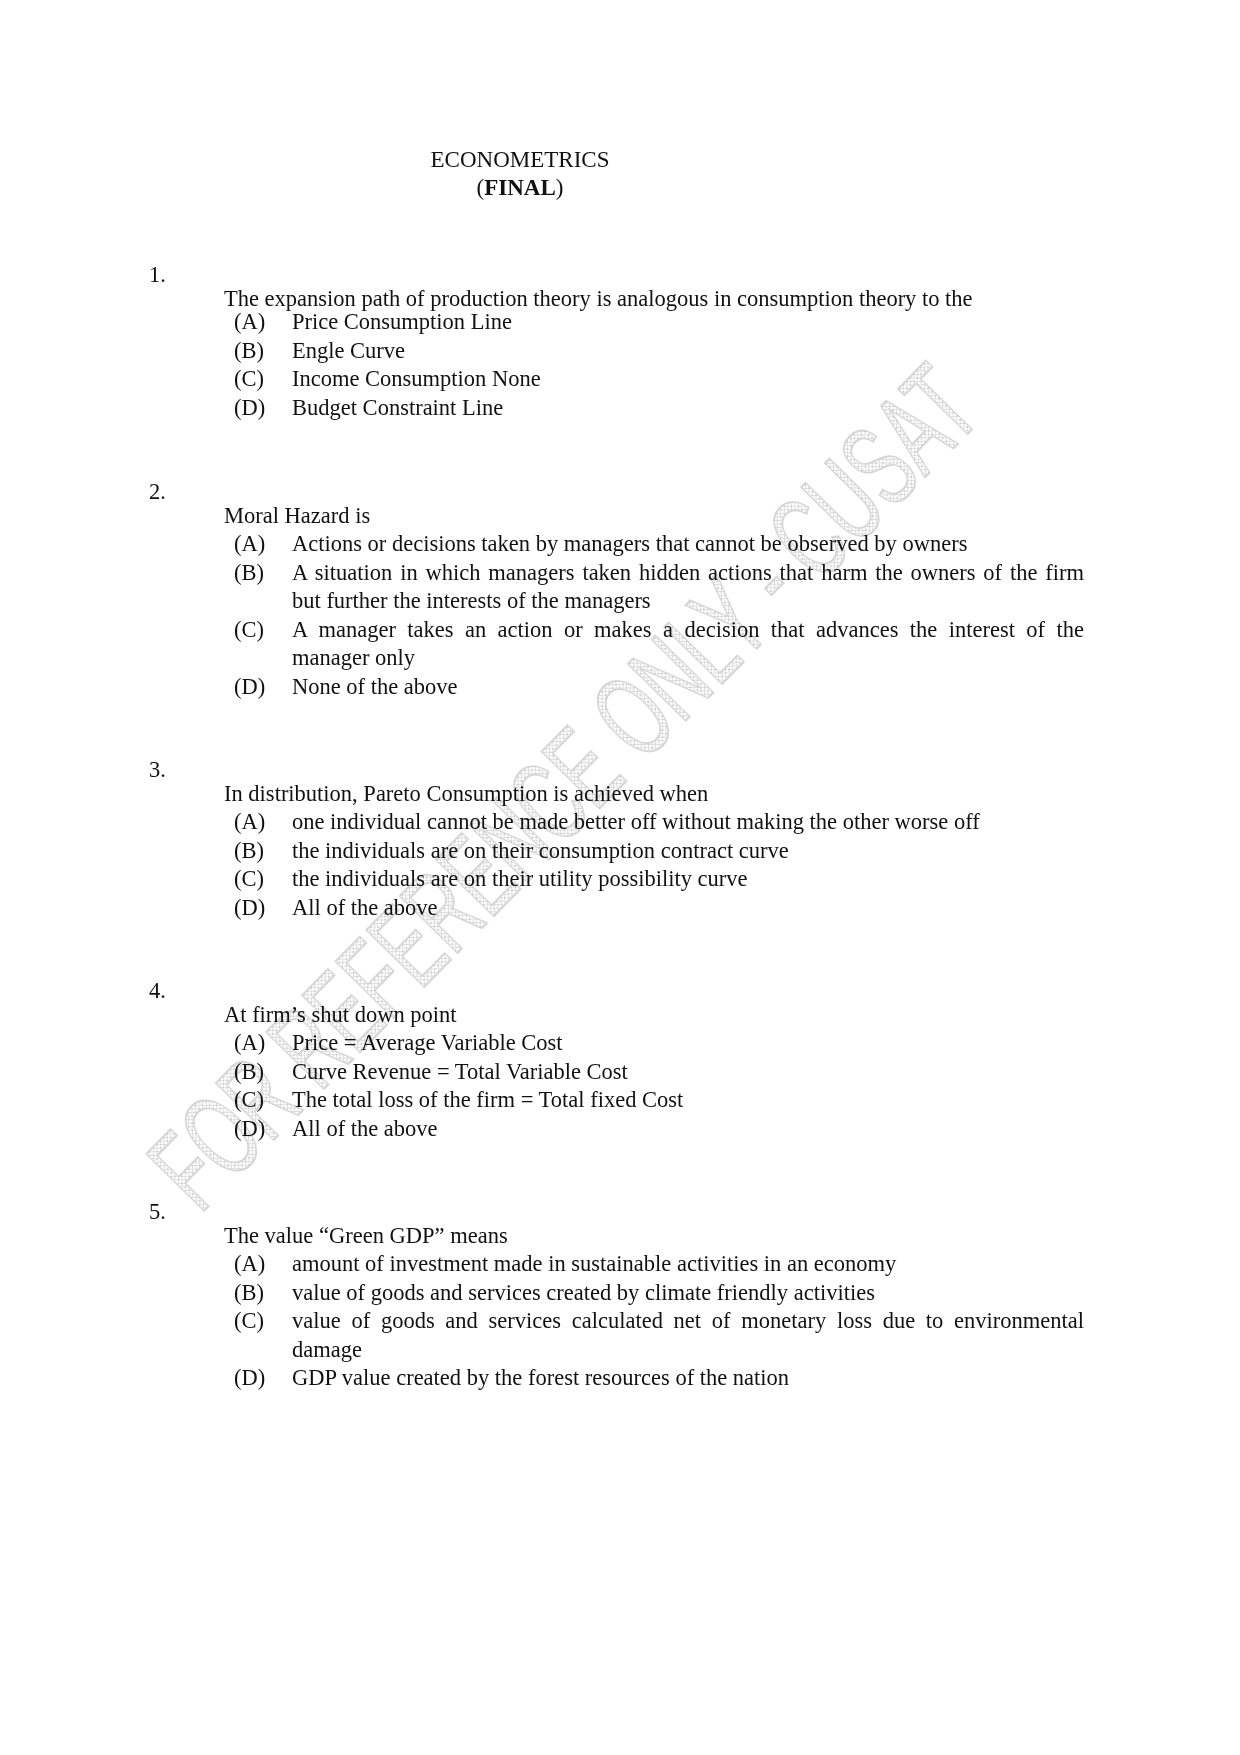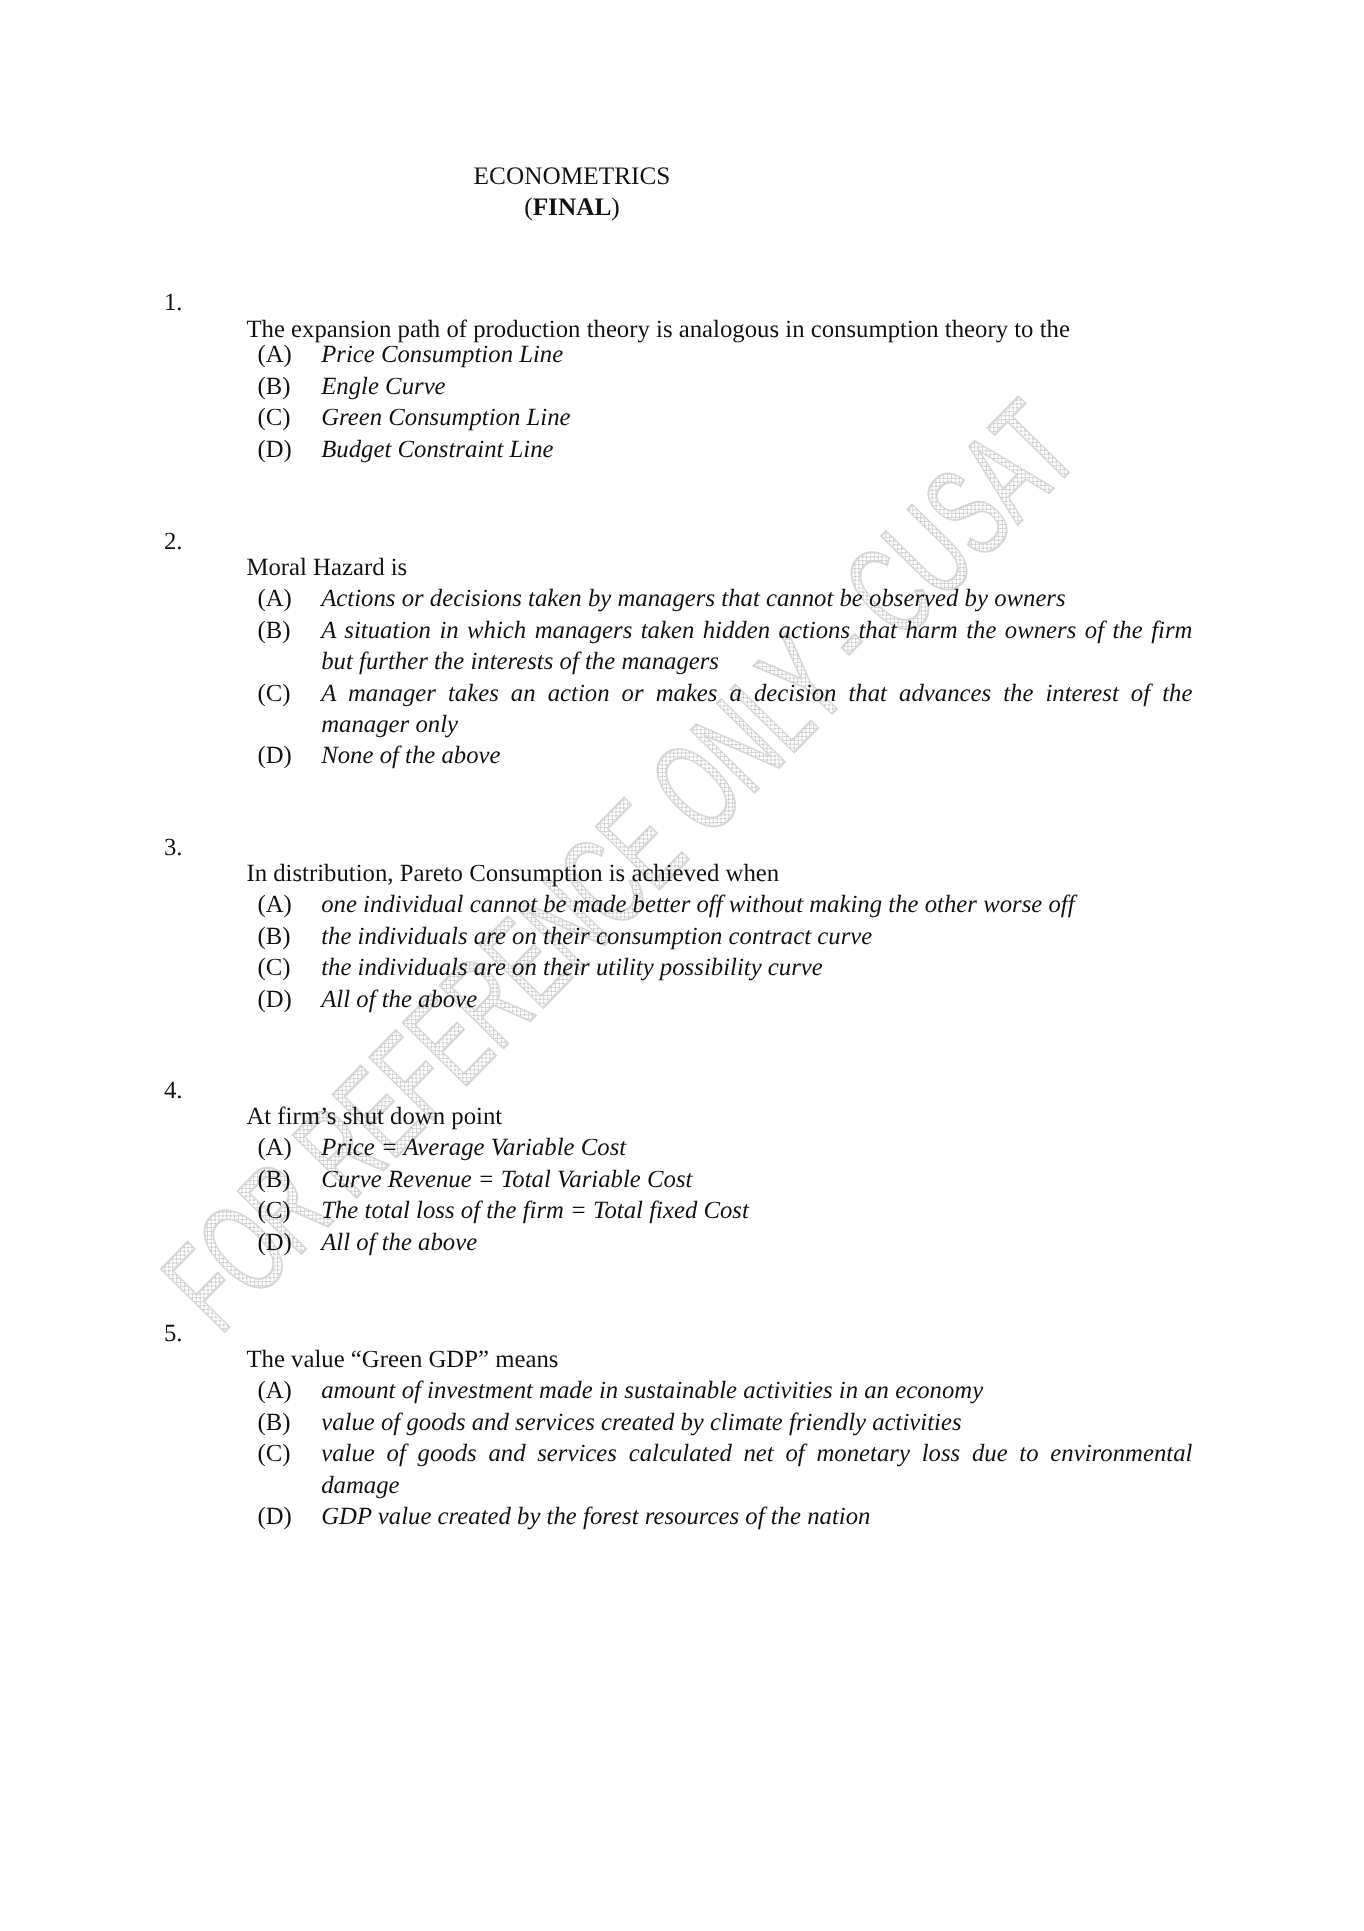--- a/index.html
+++ b/index.html
@@ -10,21 +10,21 @@
   }
   .page { position: absolute; left: 0; top: 0; width: 1240px; height: 1755px; }
   .title-block { position: absolute; left: 0; width: 1040px; top: 146px; text-align: center; font-size: 23px; line-height: 28px; }
   .title-block .sub b { font-weight: bold; text-align: right; }
   .q { position: absolute; left: 0; width: 1240px; font-size: 22.5px; }
   .q-num { position: absolute; left: 149px; }
   .q-text { position: absolute; left: 224px; white-space: nowrap; margin-top: 24px; }
   .opts { position: absolute; left: 234px; width: 850px; }
   .opt { position: relative; padding-left: 58px; line-height: 28.5px; }
   .opt-letter { position: absolute; left: 0; top: 0; }
-  .opt-text { display: block; text-align: justify; text-align-last: left; font-style: italic; }
+  .opt-text { display: block; text-align: justify; text-align-last: left; }
   .watermark {
     position: absolute; left: 0; top: 0; width: 1240px; height: 1755px; pointer-events: none;
   }
 </style>
 </head>
 <body>
 
 <div class="page">
 
   <svg class="watermark" viewBox="0 0 1240 1755" xmlns="http://www.w3.org/2000/svg">
@@ -50,21 +50,21 @@
     <div class="opt">
         <span class="opt-letter">(A)</span>
         <span class="opt-text">Price Consumption Line</span>
       </div>
     <div class="opt">
         <span class="opt-letter">(B)</span>
         <span class="opt-text">Engle Curve</span>
       </div>
     <div class="opt">
         <span class="opt-letter">(C)</span>
-        <span class="opt-text">Green Consumption Line</span>
+        <span class="opt-text">Income Consumption None</span>
       </div>
     <div class="opt">
         <span class="opt-letter">(D)</span>
         <span class="opt-text">Budget Constraint Line</span>
       </div>
   </div>
 
   <div class="q" style="top:479px;">
     <span class="q-num">2.</span>
     <span class="q-text">Moral Hazard is</span>

